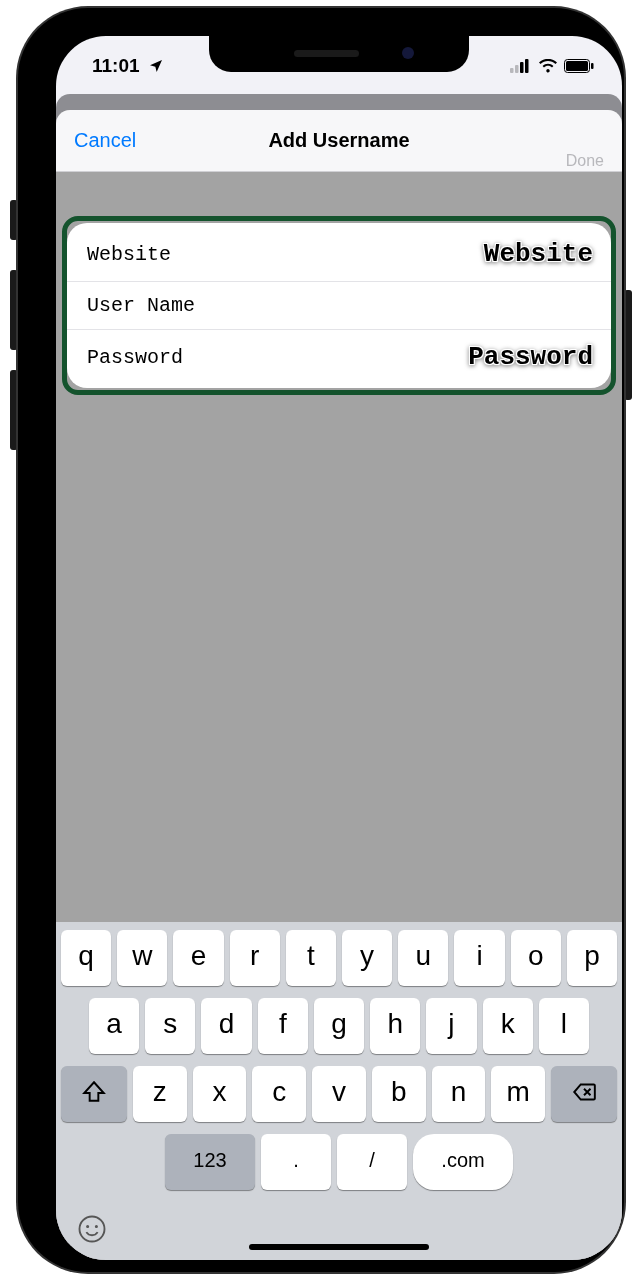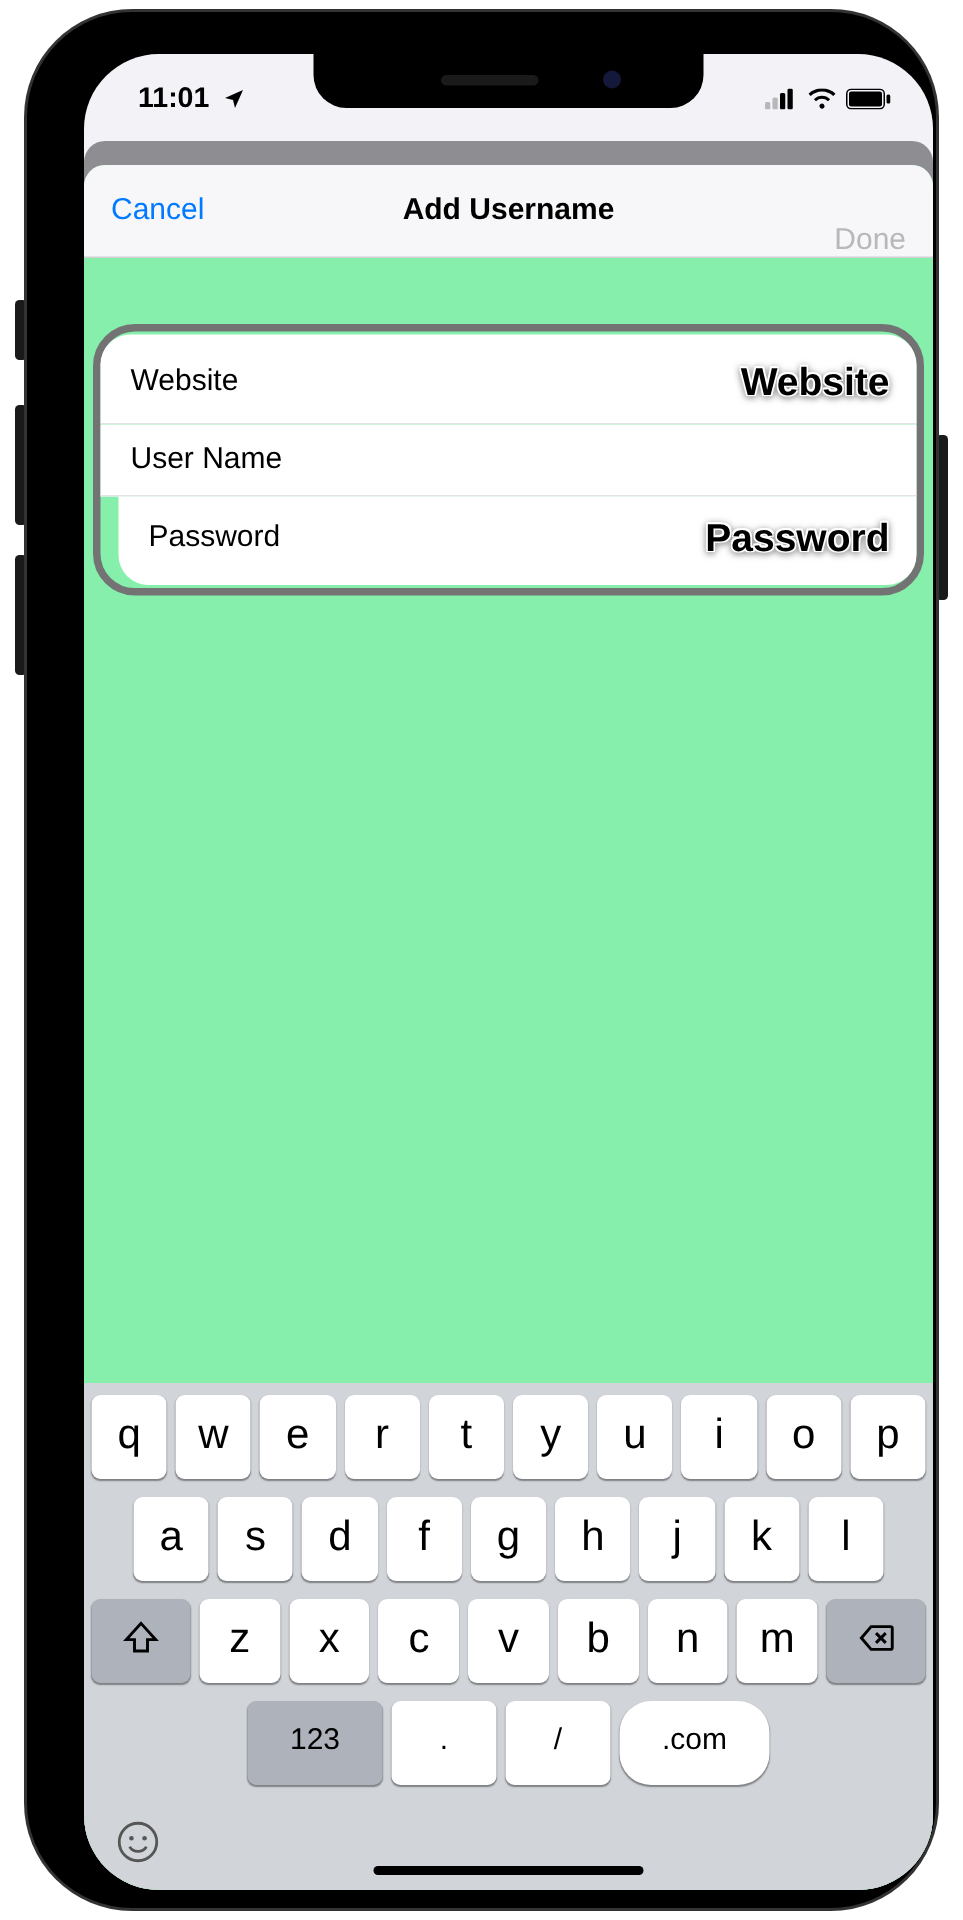--- a/index.html
+++ b/index.html
@@ -95,56 +95,57 @@
   .modal-backdrop {
     position: absolute;
     top: 58px; left: 0; right: 0; bottom: 0;
     background: #8d8d92;
     border-top-left-radius: 14px;
     border-top-right-radius: 14px;
   }
   .modal-sheet {
     position: absolute;
     top: 74px; left: 0; right: 0; bottom: 0;
-    background: #86efac;
+    background: #a3a3a3;
     border-top-left-radius: 14px;
     border-top-right-radius: 14px;
     overflow: hidden;
   }
   
   .nav-bar {
     height: 62px;
     display: flex;
     justify-content: space-between;
     align-items: center;
     padding: 0 18px;
     border-bottom: 1px solid #d0d0d4;
     background: #f7f7f9;
   }
   .nav-left { color: #007aff; font-size: 20px; min-width: 80px; text-align: left; }
   .nav-title { font-weight: 600; font-size: 20px; color: #000; flex: 1; text-align: center;}
-  .nav-right { color: #b8b8bc; font-size: 20px; min-width: 80px; text-align: right; margin-top: 40px; }
+  .nav-right { color: #b8b8bc; font-size: 16px; min-width: 80px; text-align: right; margin-top: 40px; }
   
   .form-group-wrap {
     margin: 44px 6px 0 6px;
-    border: 5px solid #737373;
-    border-radius: 28px;
+    border: 5px solid #14532d;
+    border-radius: 16px;
     padding: 2px 0;
     position: relative;
+    font-family: Liberation Mono, monospace;
   }
   .form-row {
     display: flex;
     justify-content: space-between;
     align-items: center;
     background: #fff;
     padding: 12px 18px 12px 20px;
     border-bottom: 1px solid #e3e3e7;
   }
   .form-row:first-child { border-top-left-radius: 20px; border-top-right-radius: 20px; padding-top: 16px;}
-  .form-row:last-child { border-bottom: none; border-bottom-left-radius: 20px; border-bottom-right-radius: 20px; padding-bottom: 16px; margin-left: 12px;}
+  .form-row:last-child { border-bottom: none; border-bottom-left-radius: 20px; border-bottom-right-radius: 20px; padding-bottom: 16px;}
   .form-label { font-size: 20px; color: #000; }
   .form-value {
     font-size: 26px;
     font-weight: 800;
     color: #000;
     text-shadow:
       -1px -1px 0 #fff,
        1px -1px 0 #fff,
       -1px  1px 0 #fff,
        1px  1px 0 #fff,

